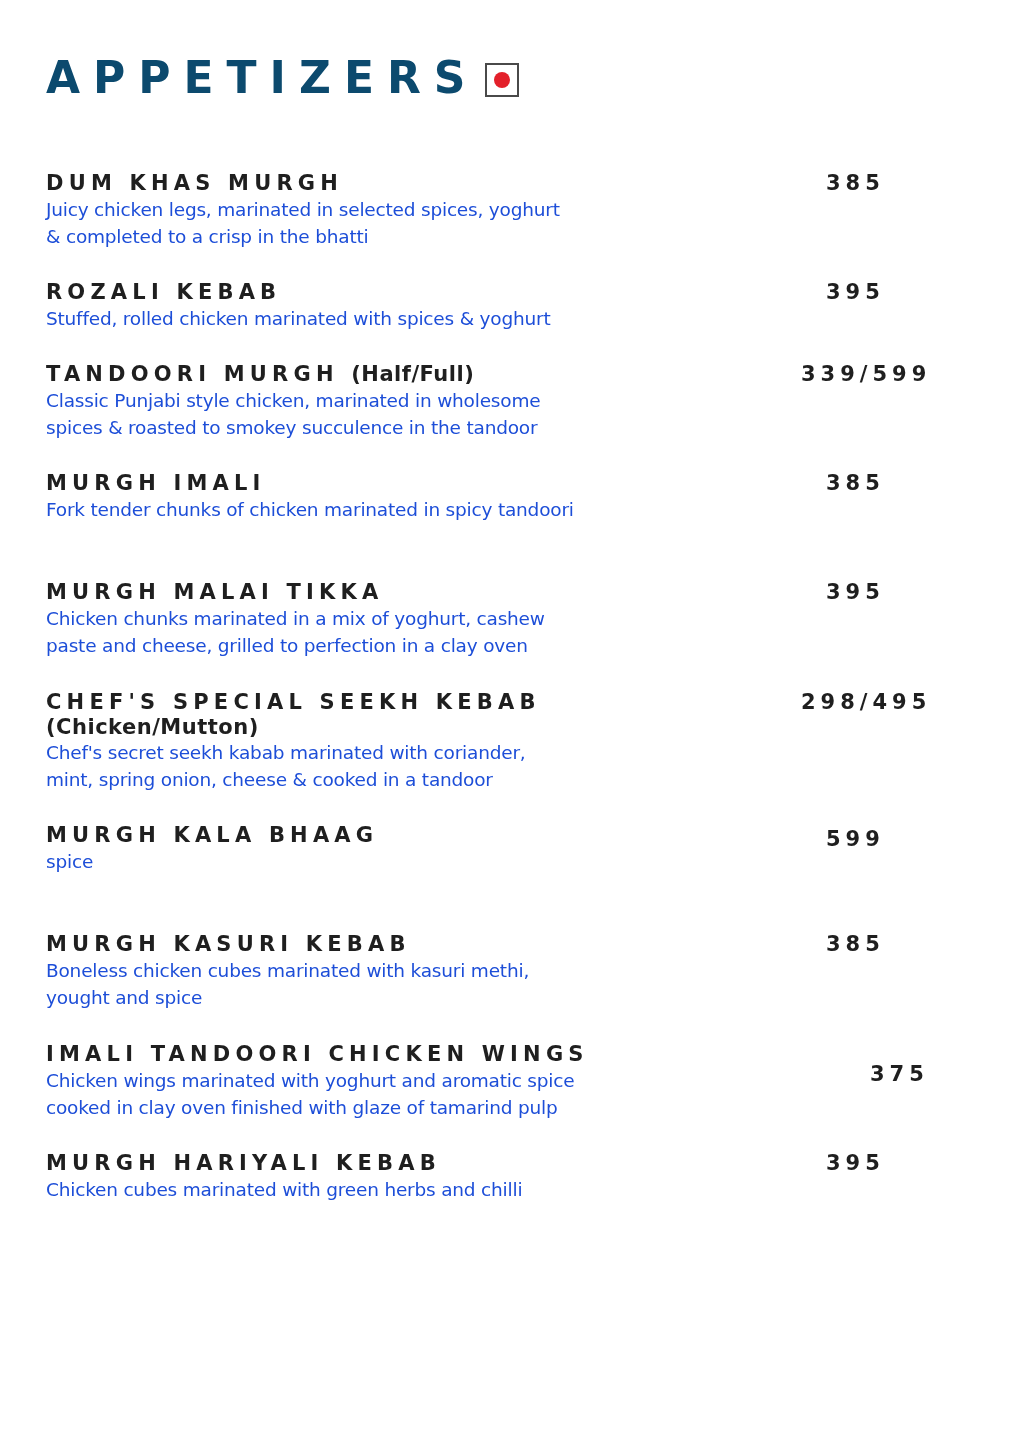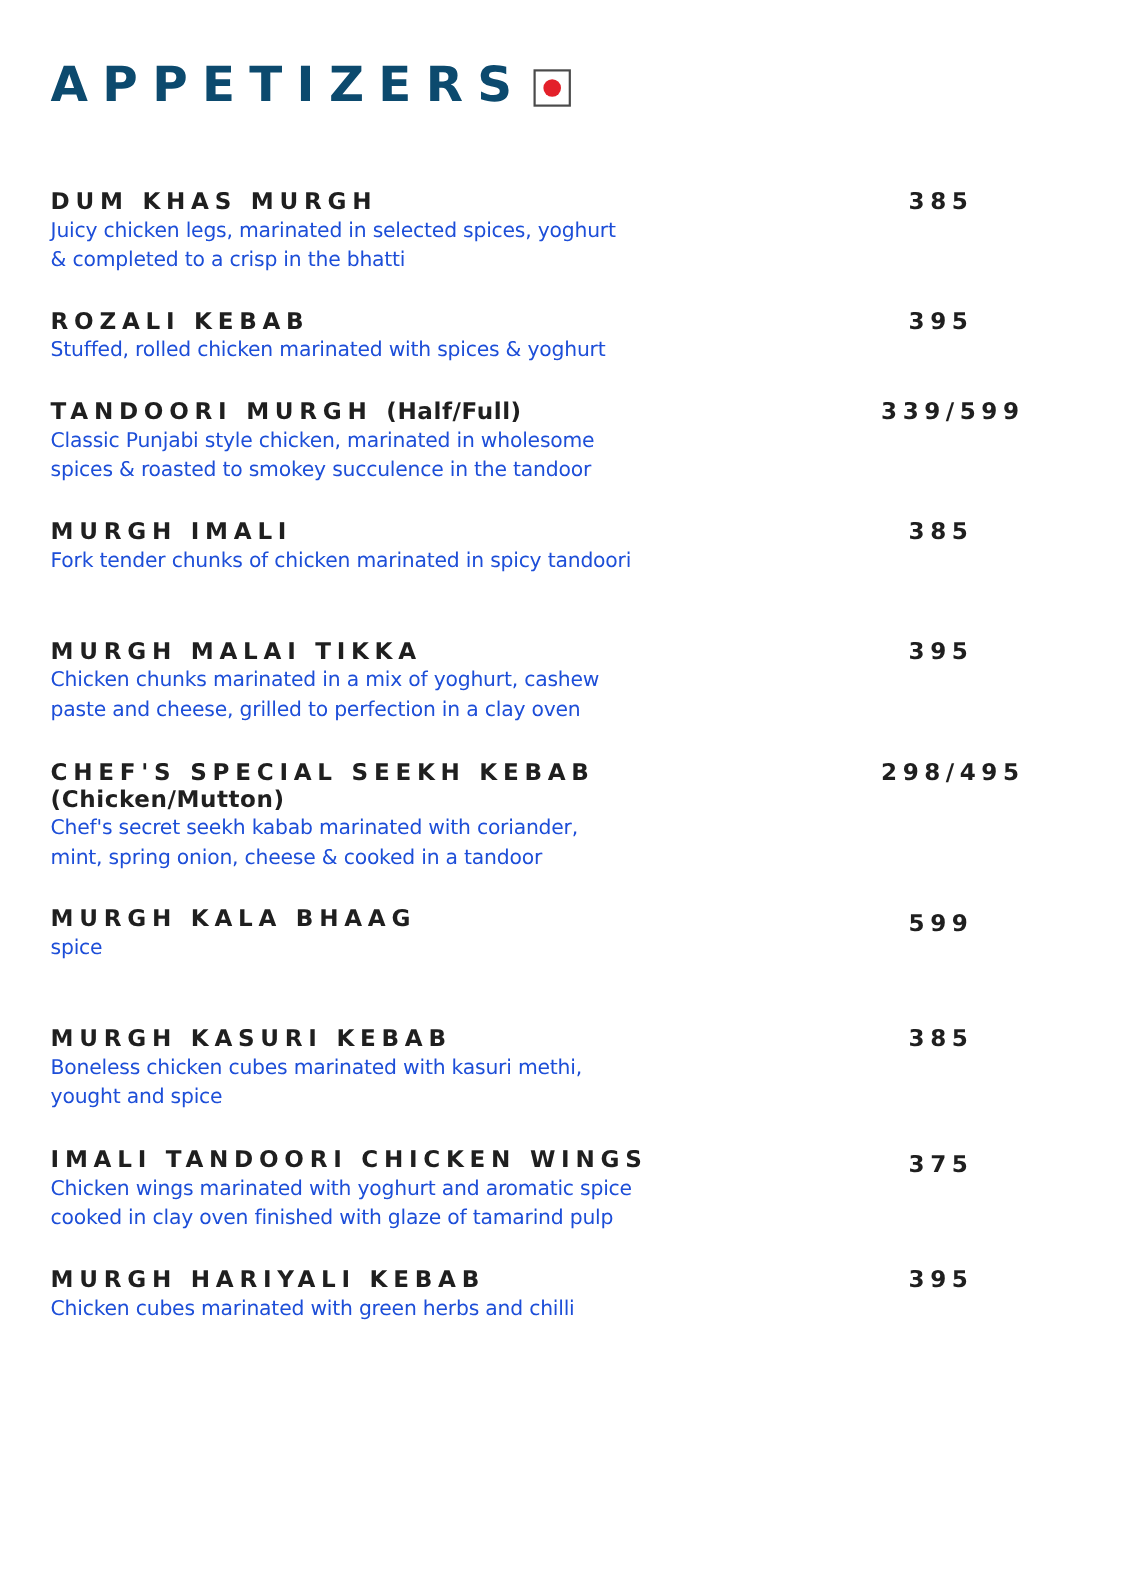--- a/index.html
+++ b/index.html
@@ -174,21 +174,21 @@
   </div>
   <div class="item-price price-short">385</div>
 </div>
 
 <div class="menu-item" style="top:1041px;">
   <div class="item-name">IMALI TANDOORI CHICKEN WINGS</div>
   <div class="item-desc">
     <div>Chicken wings marinated with yoghurt and aromatic spice</div>
     <div>cooked in clay oven finished with glaze of tamarind pulp</div>
   </div>
-  <div class="item-price price-short" style="top:4px;">375</div>
+  <div class="item-price price-short" style="top:20px;margin-left:44px;">375</div>
 </div>
 
 <div class="menu-item" style="top:1150px;">
   <div class="item-name">MURGH HARIYALI KEBAB</div>
   <div class="item-desc">
     <div>Chicken cubes marinated with green herbs and chilli</div>
   </div>
   <div class="item-price price-short">395</div>
 </div>
 

